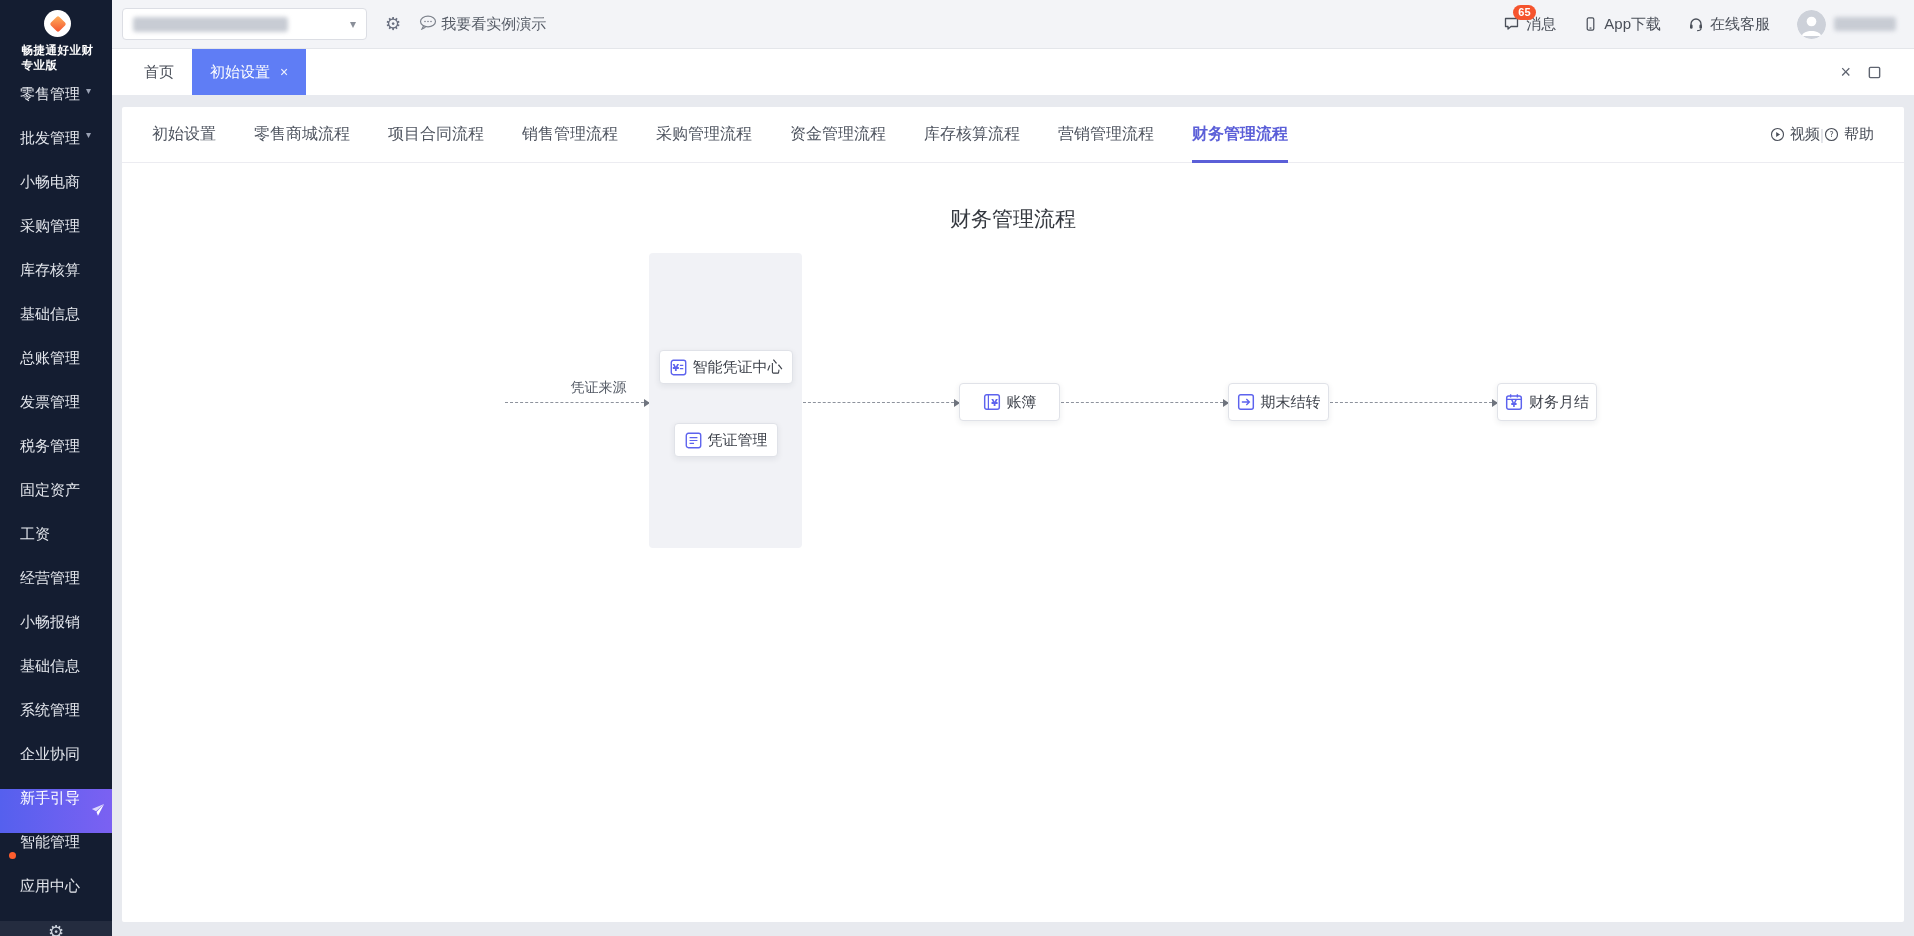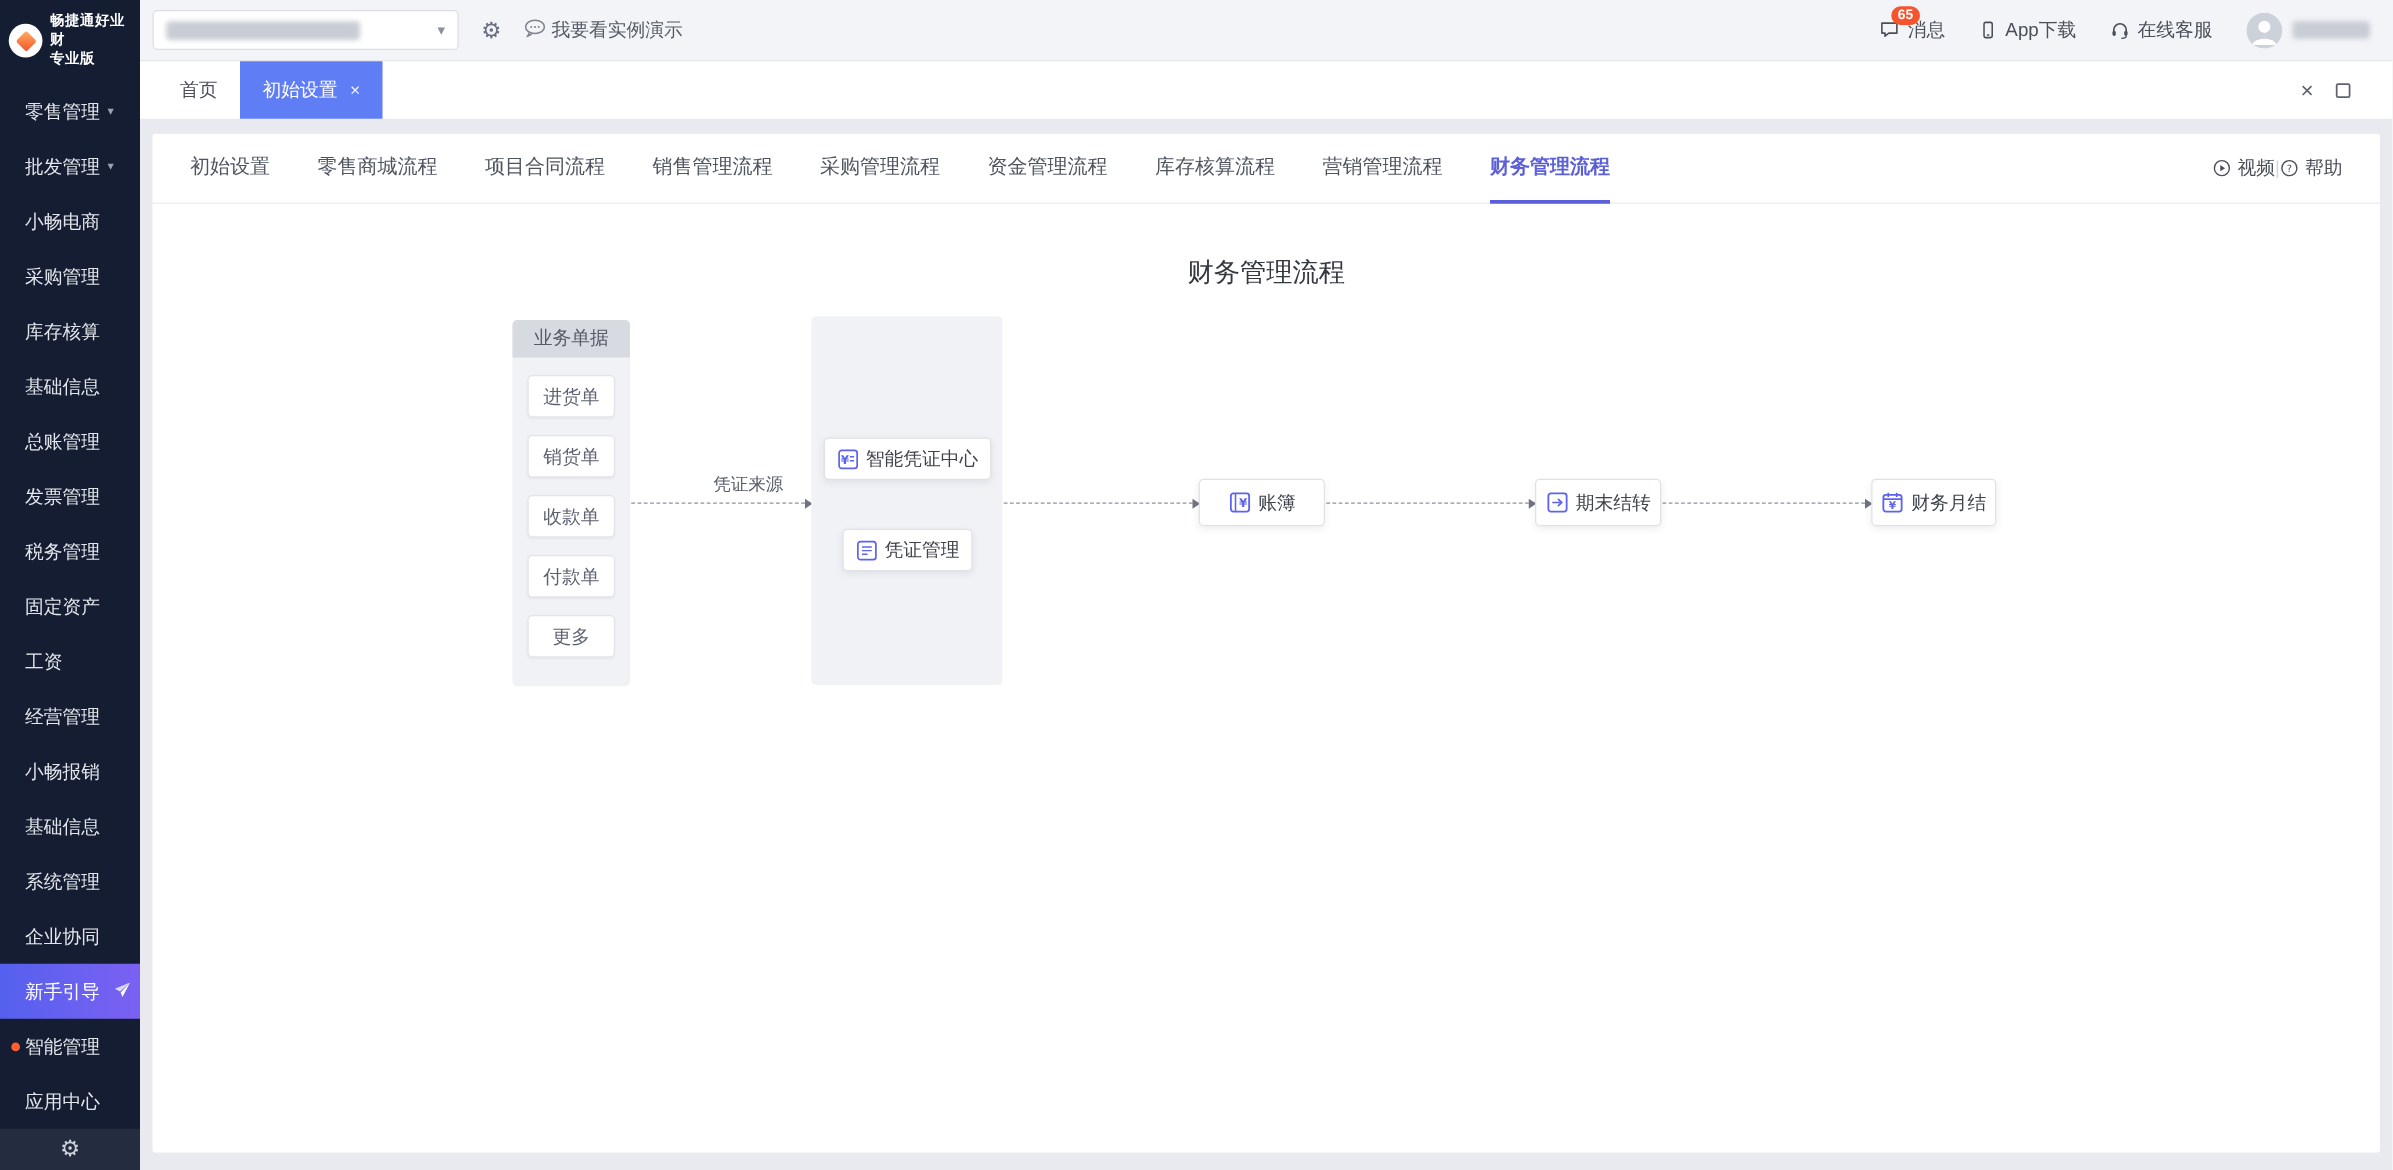--- a/index.html
+++ b/index.html
@@ -1,26 +1,26 @@
 <!DOCTYPE html>
 <html><head>
 <meta charset="utf-8">
 <style>
   * { margin:0; padding:0; box-sizing:border-box; }
   html,body { width:1914px; height:936px; overflow:hidden; }
   body { font-family:"Liberation Sans","DejaVu Sans",sans-serif; background:#e8eaef; position:relative; }
 
   
   .sidebar { position:absolute; left:0; top:0; width:112px; height:936px; background:#141d31; display:flex; flex-direction:column; z-index:5; }
-  .brand { display:flex; align-items:center; gap:6px; padding:10px 4px 8px 7px; }
+  .brand { display:flex; align-items:center; gap:6px; padding:10px 4px 8px 7px;flex-direction:column; }
   .logo { width:27px; height:27px; border-radius:50%; background:#fff; display:flex; align-items:center; justify-content:center; flex:0 0 auto; }
   .logo i { width:12px; height:12px; background:linear-gradient(135deg,#ffb25e,#f4512e); transform:rotate(45deg); border-radius:2px; display:block; }
   .brand-text { font-size:11.5px; font-weight:bold; color:#fff; line-height:15px; letter-spacing:.5px; }
   .side-items { flex:1 1 auto; padding-top:4px; }
-  .side-item { height:44px; display:flex; align-items:center; padding-left:20px; font-size:15px; color:#e3e6ec; cursor:pointer; position:relative; }
+  .side-item { height:44px; display:flex; align-items:flex-start; padding-left:20px; font-size:15px; color:#e3e6ec; cursor:pointer; position:relative; }
   .side-item .arrow { margin-left:6px; font-size:10px; color:#9aa2b4; }
   .side-item.active { background:linear-gradient(90deg,#5560ee,#7b61f2); color:#fff; }
   .side-item .dot { position:absolute; left:9px; top:19px; width:7px; height:7px; border-radius:50%; background:#ff5e2e; }
   .side-item .rocket { position:absolute; right:7px; top:14px; }
   .side-gear { height:38px; display:flex; align-items:center; justify-content:center; font-size:18px; color:#ccd2dc; cursor:pointer; background:rgba(255,255,255,.07); }
 
   
   .topbar { position:absolute; left:112px; right:0; top:0; height:49px; background:#f3f4f7; border-bottom:1px solid #e4e6ea; display:flex; align-items:center; padding:0 18px 0 10px; gap:18px; }
   .company-select { width:245px; height:32px; background:#fff; border:1px solid #dcdee4; border-radius:4px; display:flex; align-items:center; justify-content:space-between; padding:0 10px; cursor:pointer; }
   .company-select .chev { color:#8a8f99; font-size:12px; }
@@ -273,28 +273,20 @@
                 <text x="8" y="11" font-size="8.5" text-anchor="middle" fill="#4a4f59" stroke="none" font-family="DejaVu Sans">?</text>
               </svg>
           </span>
           <span>帮助</span>
         </span>
       </div>
     </div>
 
     <h1 class="page-title">财务管理流程</h1>
 
-    <div class="panel source-panel">
-      <div class="panel-header">业务单据</div>
-      <div class="src-btn">进货单</div>
-      <div class="src-btn">销货单</div>
-      <div class="src-btn">收款单</div>
-      <div class="src-btn">付款单</div>
-      <div class="src-btn">更多</div>
-    </div>
 
     <div class="connector c1">
       <span class="conn-label">凭证来源</span>
     </div>
 
     <div class="panel center-panel"></div>
 
     <div class="node node-smart">
       <span class="nicon">
         <svg width="17" height="17" viewBox="0 0 16 16">

